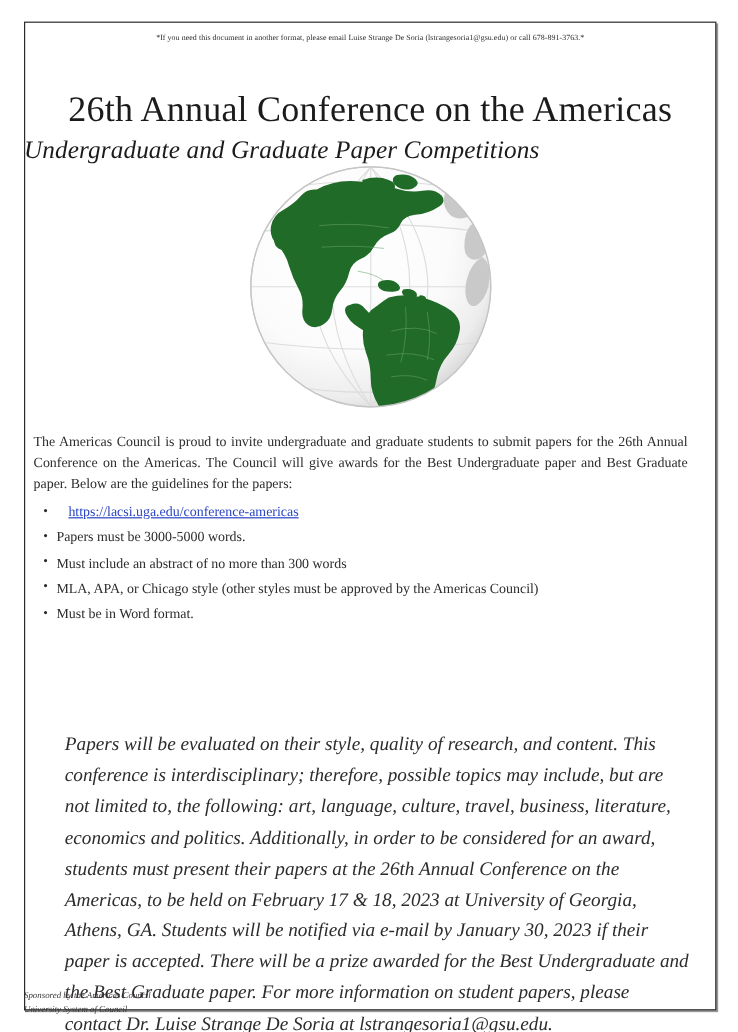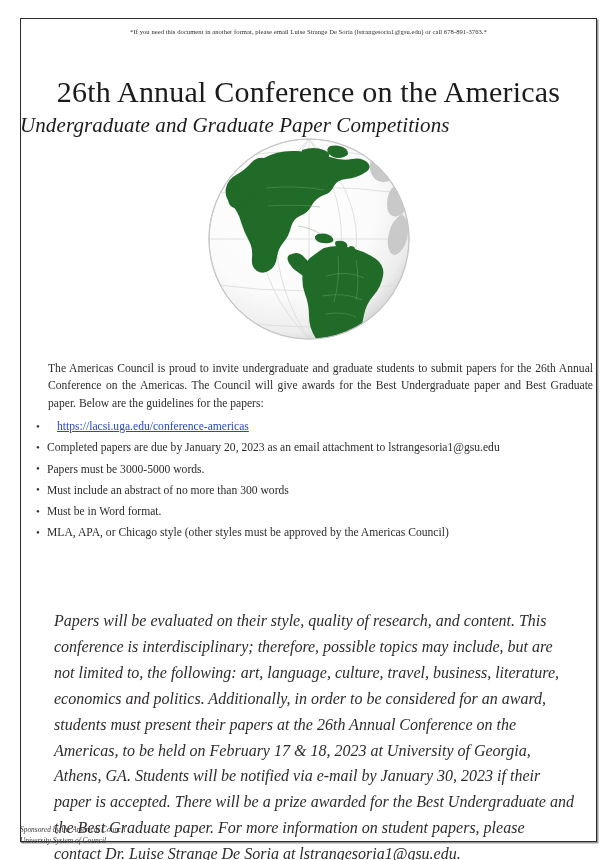--- a/index.html
+++ b/index.html
@@ -96,21 +96,21 @@
     height: 208px;
     display: flex;
     align-items: center;
     justify-content: center;
   }
   .globe-wrap svg { display: block; }
 
   
   .body-block {
     position: absolute;
-    left: 28px;
+    left: 8px;
     width: 545px;
     font-size: 11.6px;
     line-height: 1.52;
     color: #2e2b2b;
   }
   .para-intro {
     top: 330px;
     text-align: justify;
     text-justify: inter-word;
   }
@@ -282,33 +282,30 @@
 
     <p class="body-block para-intro">The Americas Council is proud to invite undergraduate and graduate students to submit  papers for the 26th Annual Conference on the Americas. The Council will give awards for the Best Undergraduate paper and Best Graduate paper.  Below are the guidelines for the papers:</p>
 
     <ul class="bullets">
       <li>
         <span class="sub-link">
           <a class="weblink" href="#">https://lacsi.uga.edu/conference-americas</a>
         </span>
       </li>
       <li>
-        <span>Completed papers are due by January 20, 2023 as an email attachment to lstrangesoria1@gsu.edu</span>
-      </li>
-      <li>
         <span>Papers must be 3000-5000 words.</span>
       </li>
       <li>
         <span>Must include an abstract of no more than 300 words</span>
       </li>
       <li>
+        <span>MLA, APA, or Chicago style (other styles must be approved by the Americas Council)</span>
+      </li>
+      <li>
         <span>Must be in Word format.</span>
-      </li>
-      <li>
-        <span>MLA, APA, or Chicago style (other styles must be approved by the Americas Council)</span>
       </li>
     </ul>
 
     <p class="body-block para-eval">Papers will be evaluated on their style, quality of research, and content. This conference is interdisciplinary; therefore, possible topics may include, but are not limited to, the following: art, language, culture, travel, business, literature, economics and politics. Additionally, in order to be considered for an award, students must present their papers at the 26th Annual Conference on the Americas, to be held on February 17 &amp; 18, 2023 at University of Georgia, Athens, GA. Students will be notified via e-mail by January 30, 2023 if their paper is accepted. There will be a prize awarded for the Best Undergraduate and the Best Graduate paper. For more information on student papers, please contact Dr. Luise Strange De Soria at lstrangesoria1@gsu.edu.</p>
 
 
     <div class="footer">
       <div>Sponsored by the Americas Council</div>
       <div>University System of Council</div>
     </div>

